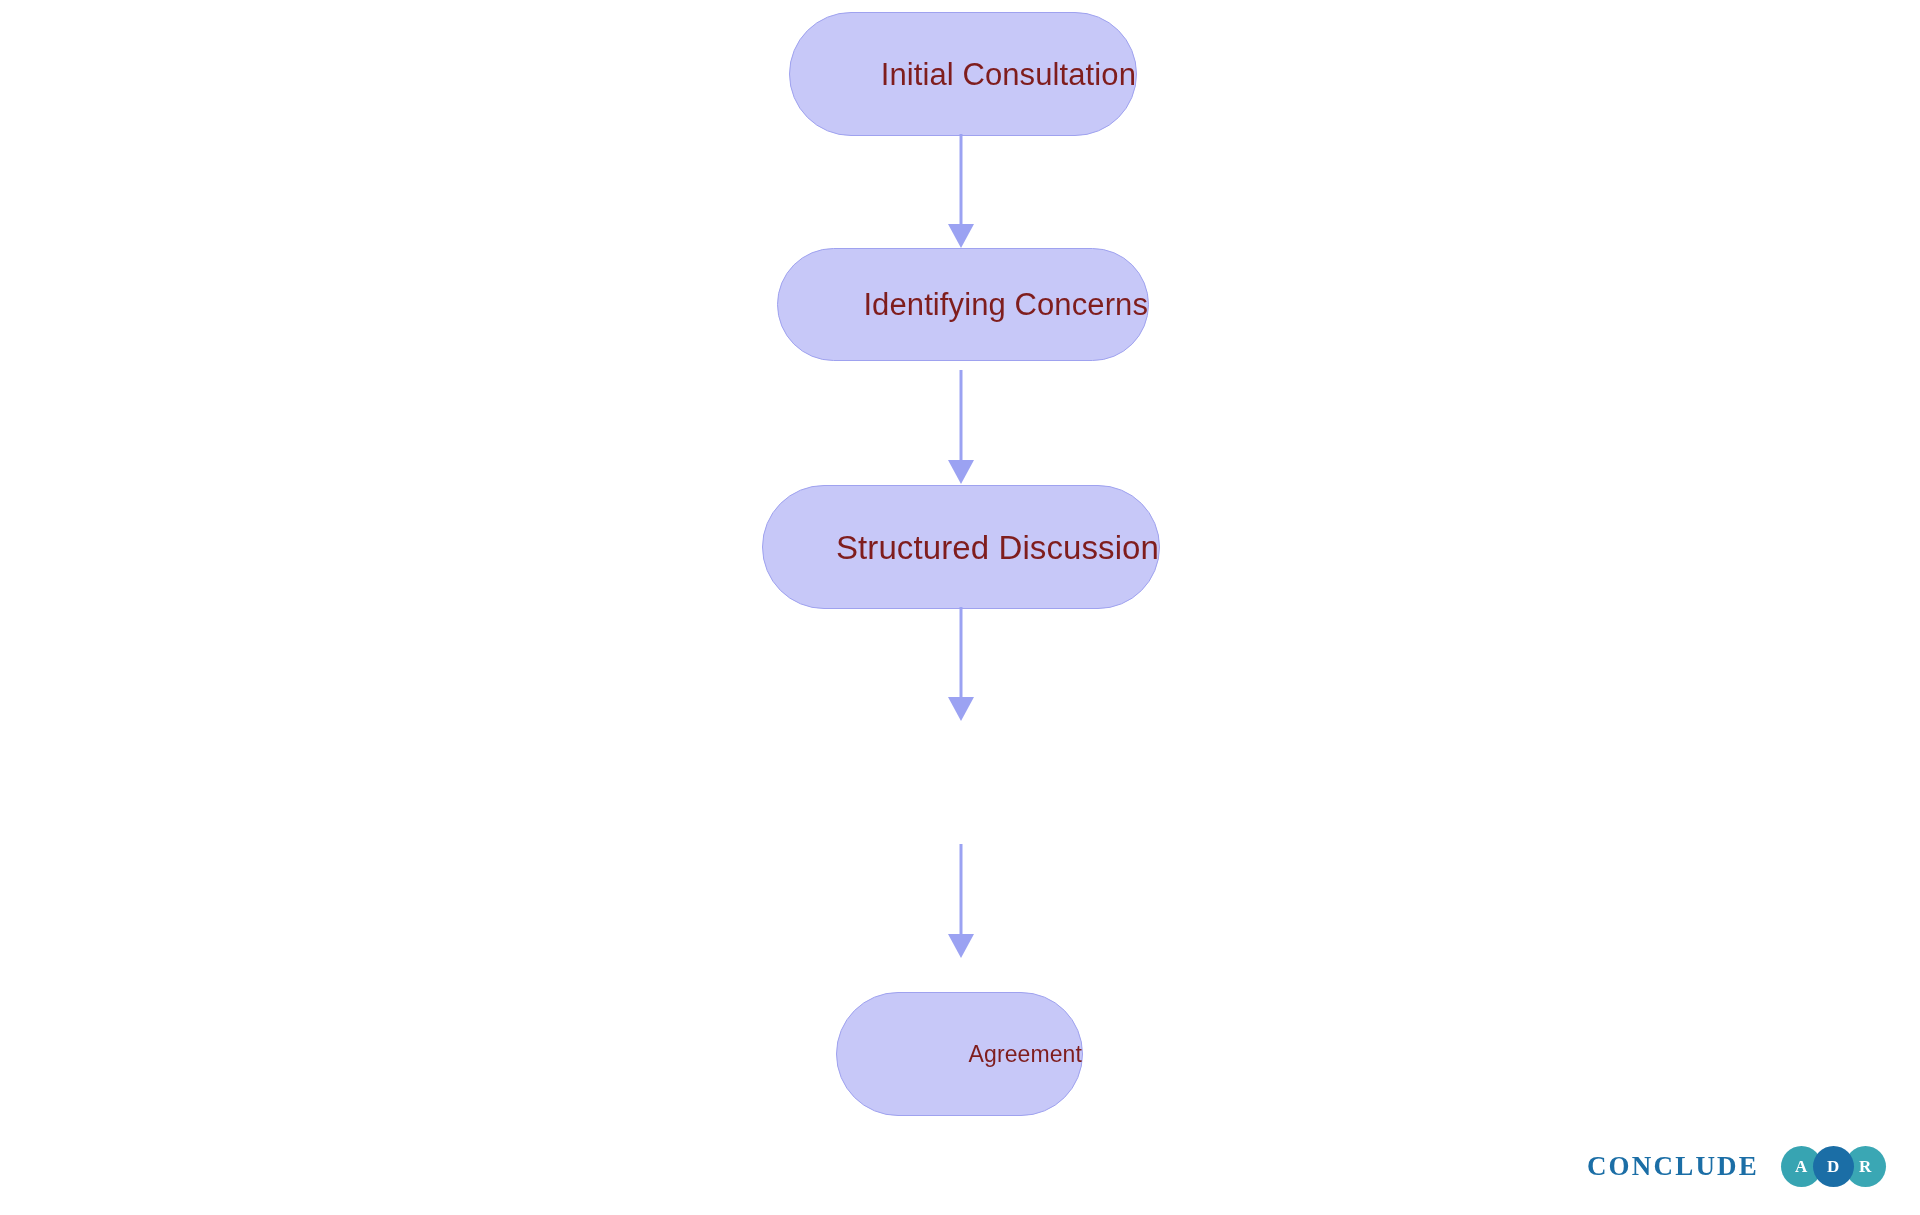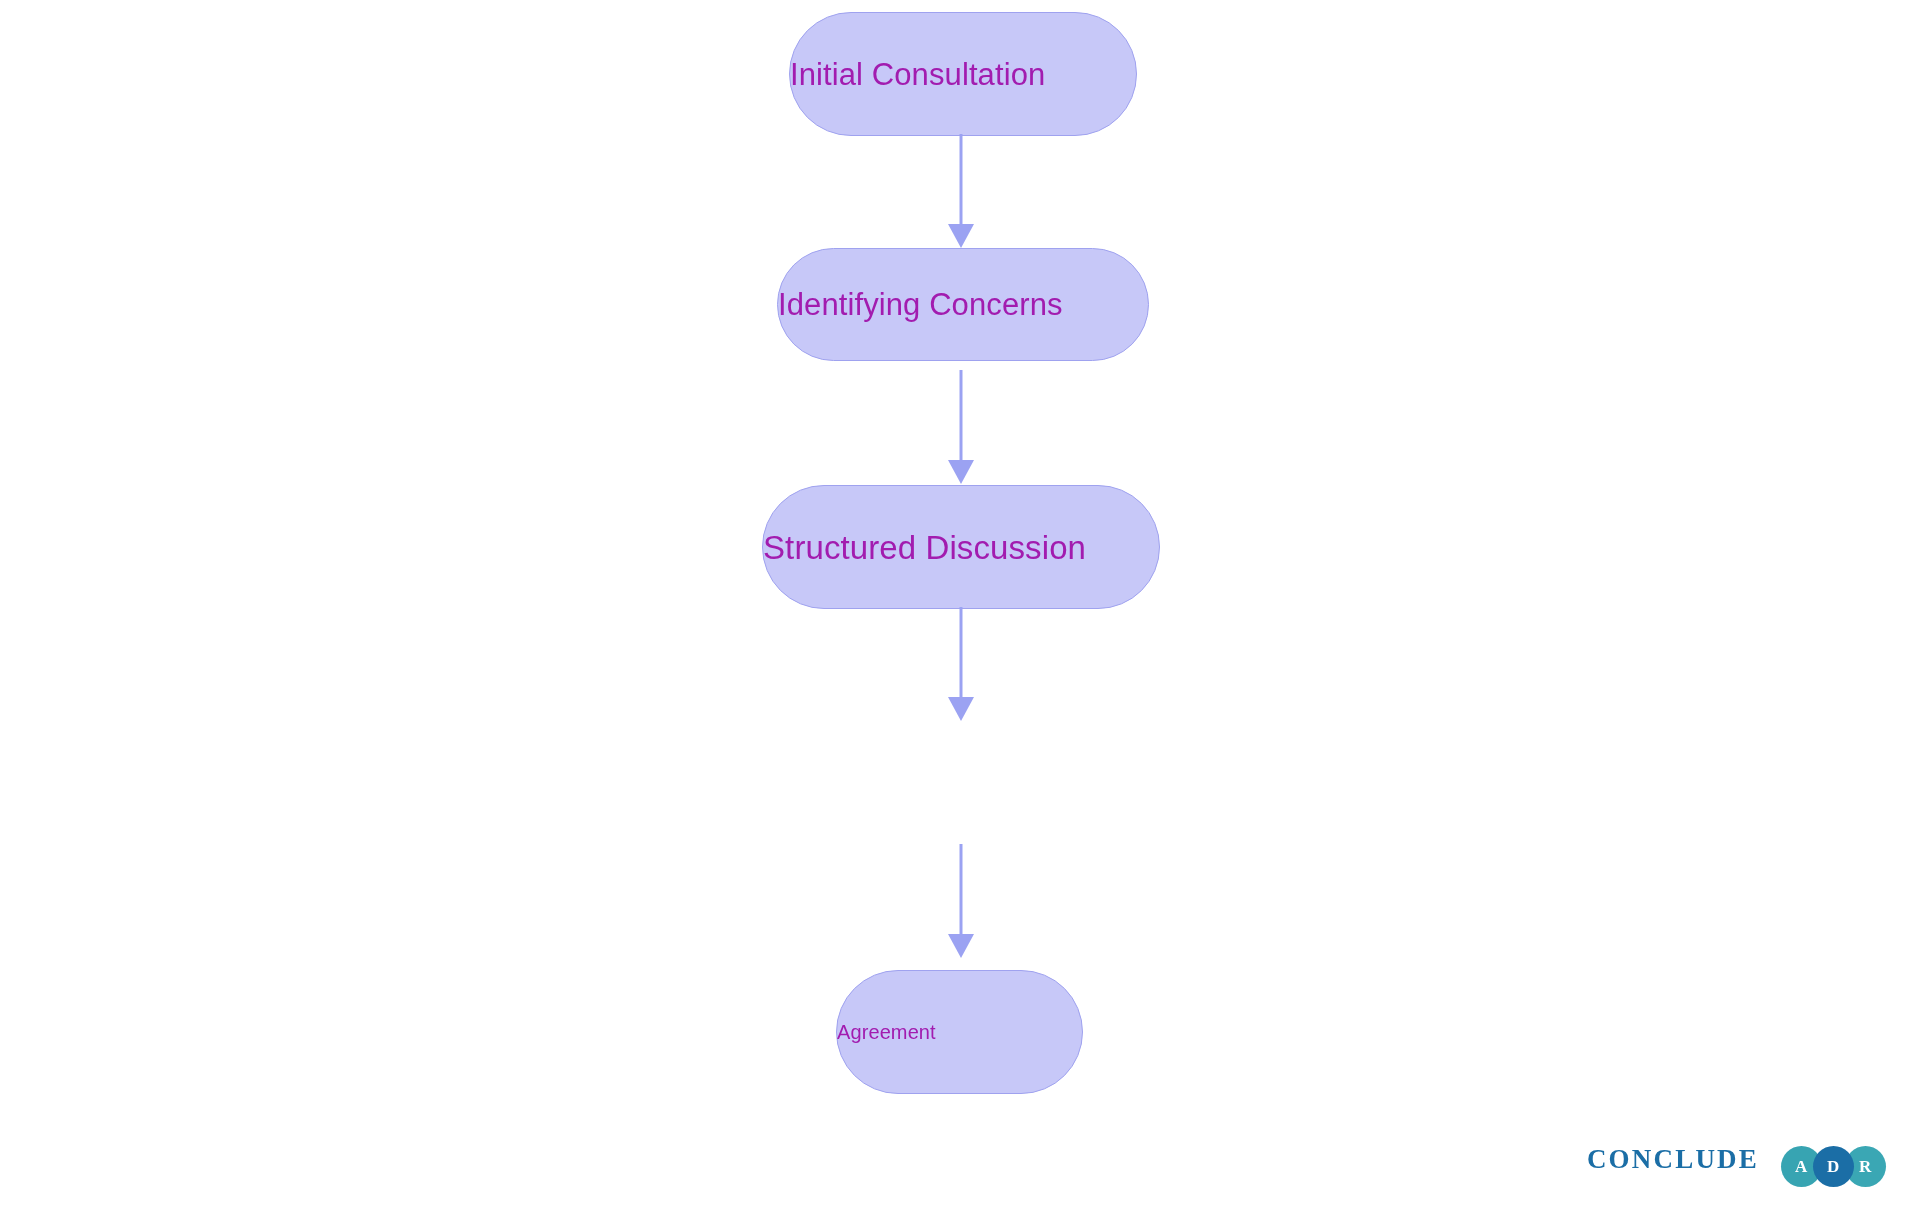--- a/index.html
+++ b/index.html
@@ -23,43 +23,43 @@
     top: 0;
     width: 1920px;
     height: 1100px;
   }
 
   .flow-node {
     position: absolute;
     box-sizing: border-box;
     display: flex;
     align-items: center;
-    justify-content: flex-start;
+    justify-content: flex-end;
     background: #c7c8f8;
     border: 1.6px solid #9fa2ef;
     border-radius: 9999px;
-    color: #a21caf;
+    color: #7f1d1d;
     font-family: "Liberation Sans", sans-serif;
     font-weight: 400;
     letter-spacing: 0.1px;
     white-space: nowrap;
     user-select: none;
   }
 
   .flow-node .node-label {
     display: block;
     line-height: 1;
   }
 
   
   #node-0 { left: 789px;  top: 12px;   width: 348px; height: 124px; font-size: 31px; }
   #node-1 { left: 777px;  top: 248px;  width: 372px; height: 113px; font-size: 31px; }
   #node-2 { left: 762px;  top: 485px;  width: 398px; height: 124px; font-size: 33px; }
   #node-3 { left: 782px;  top: 722px;  width: 360px; height: 124px; font-size: 31px; }
-  #node-4 { left: 836px;  top: 970px;  width: 247px; height: 124px; font-size: 20px; }
+  #node-4 { left: 836px;  top: 992px;  width: 247px; height: 124px; font-size: 23px; }
 
   
   .connector {
     position: absolute;
     left: 0;
     width: 1920px;
     height: 115px;
     pointer-events: none;
   }
   #connector-0 { top: 134px; }
@@ -75,20 +75,21 @@
   .connector-head {
     fill: #9ba2f2;
   }
 
   
   #brand-logo {
     position: absolute;
     right: 34px;
     bottom: 28px;
     display: flex;
+    align-items: center;
     gap: 22px;
   }
   #brand-wordmark {
     font-family: "Liberation Serif", serif;
     font-weight: 700;
     font-size: 27px;
     letter-spacing: 2.2px;
     color: #1b6ea6;
     line-height: 1;
   }

